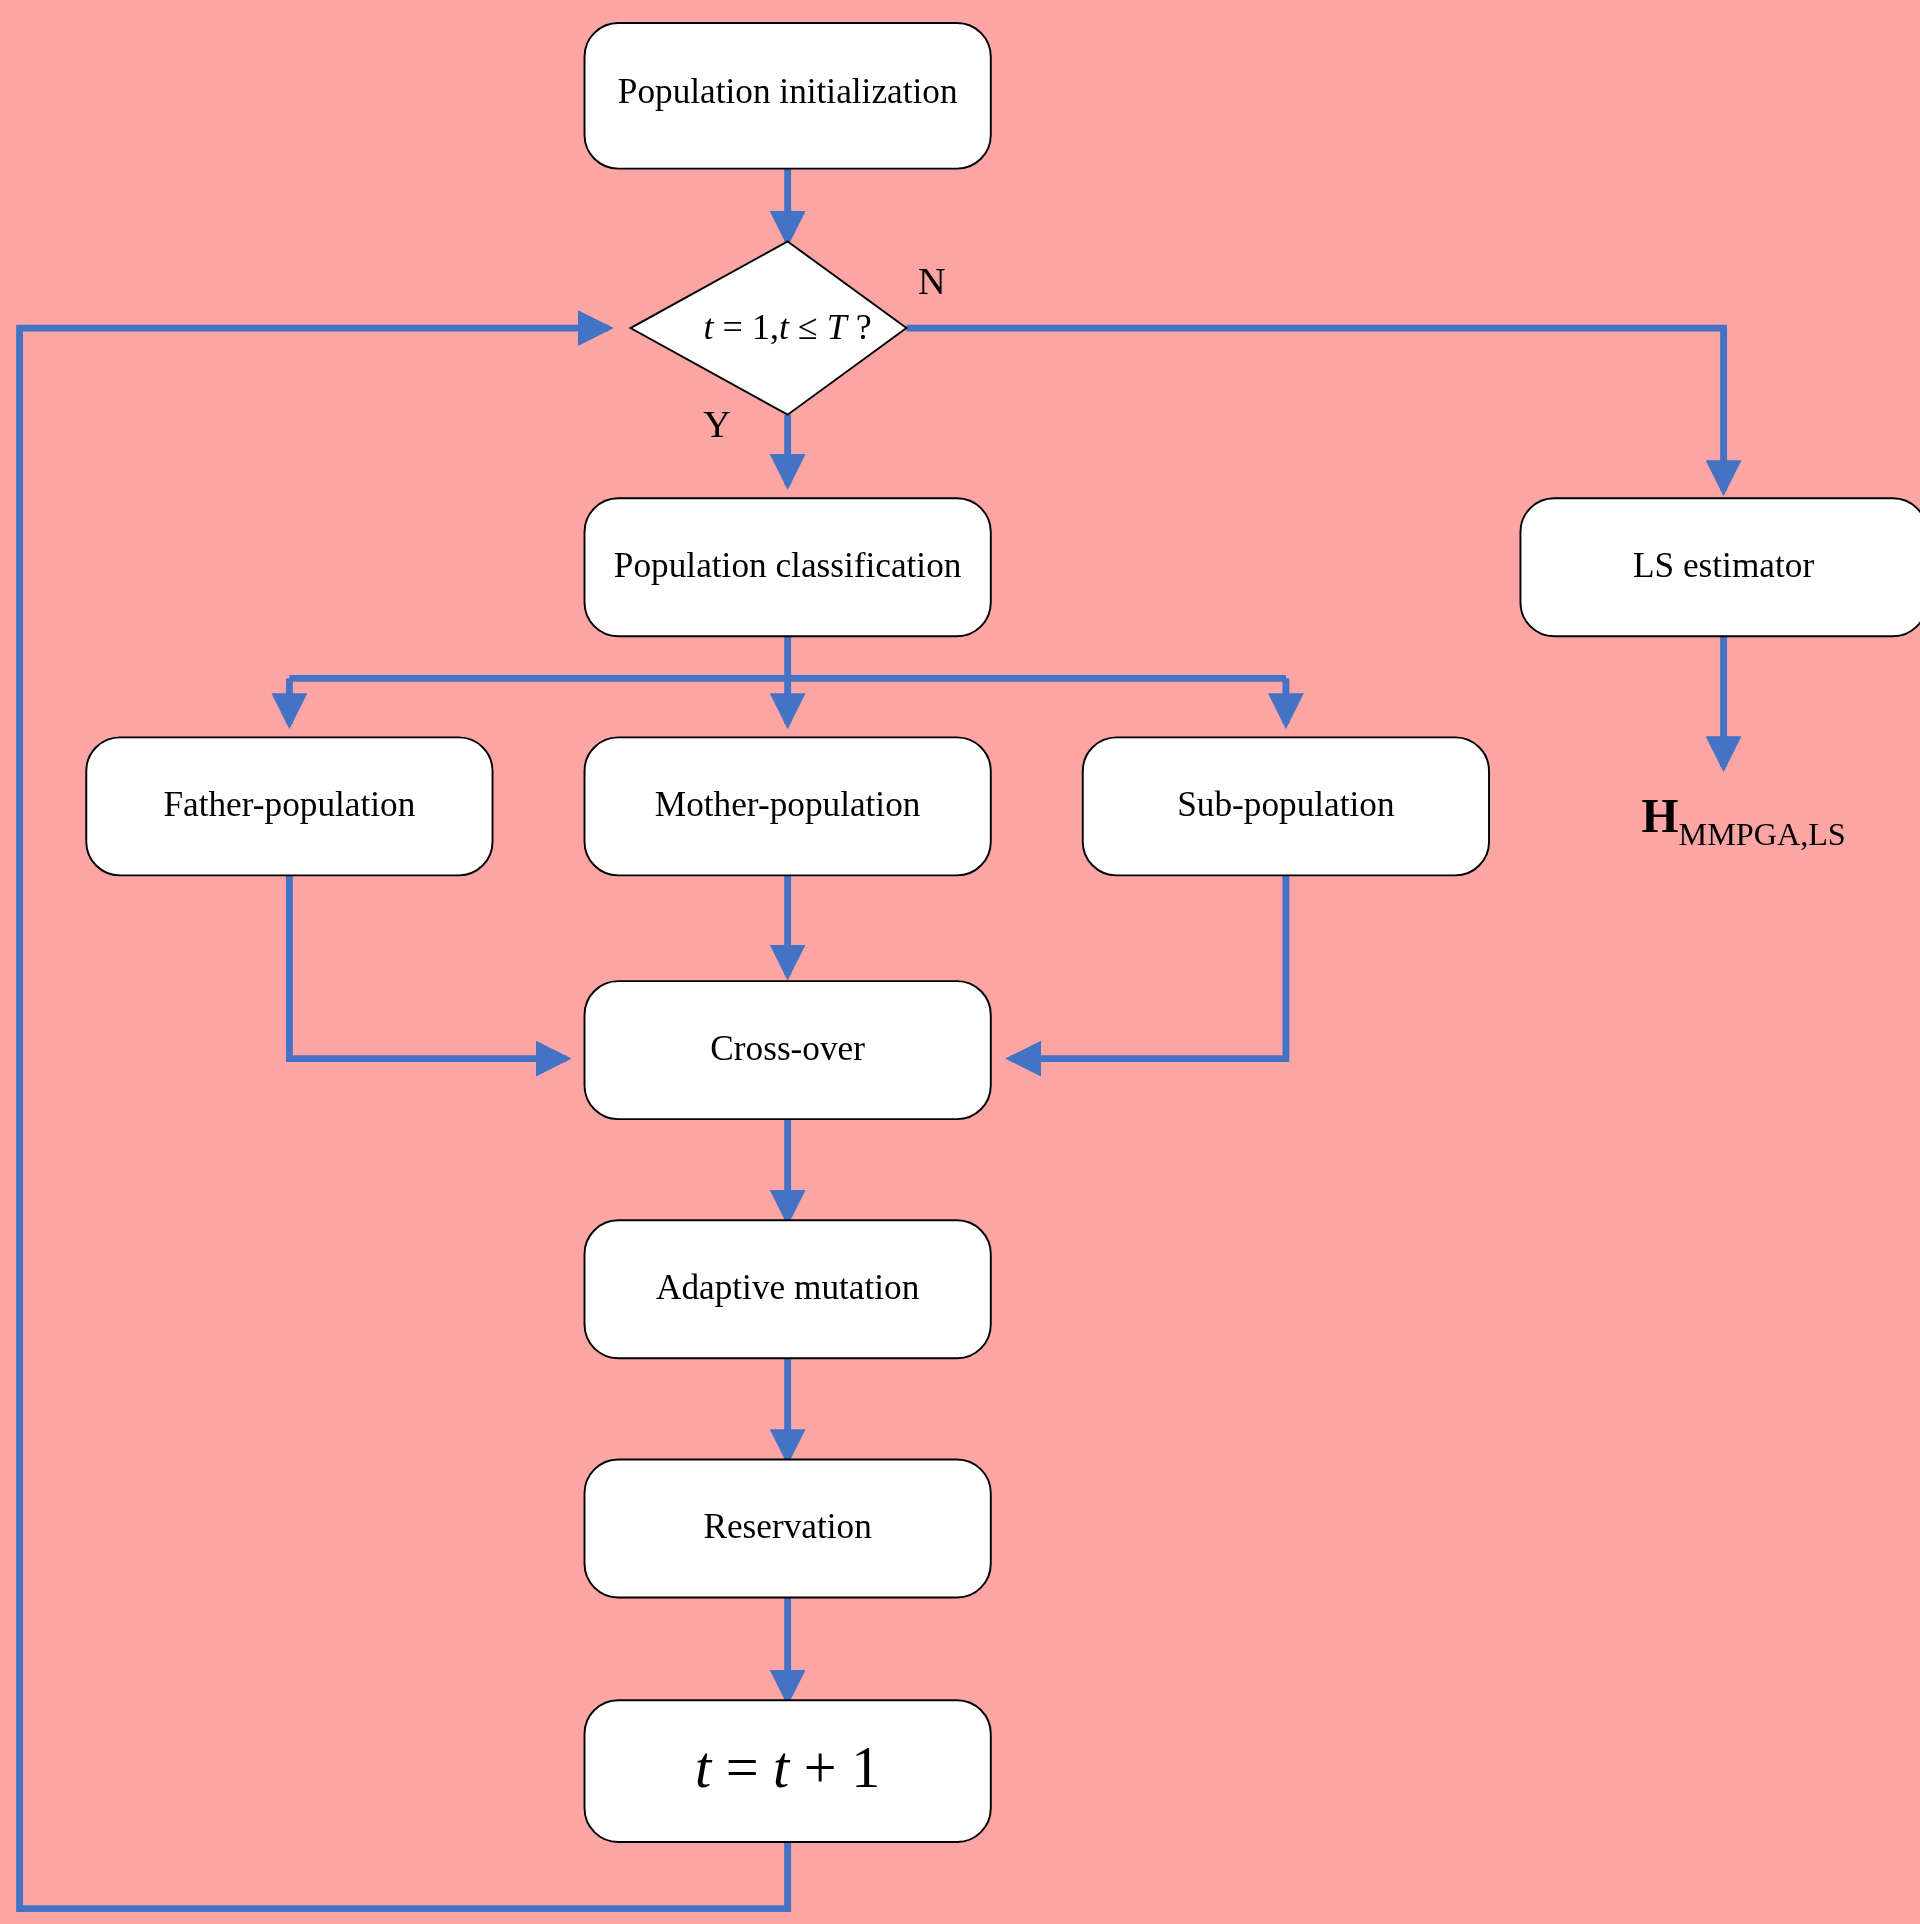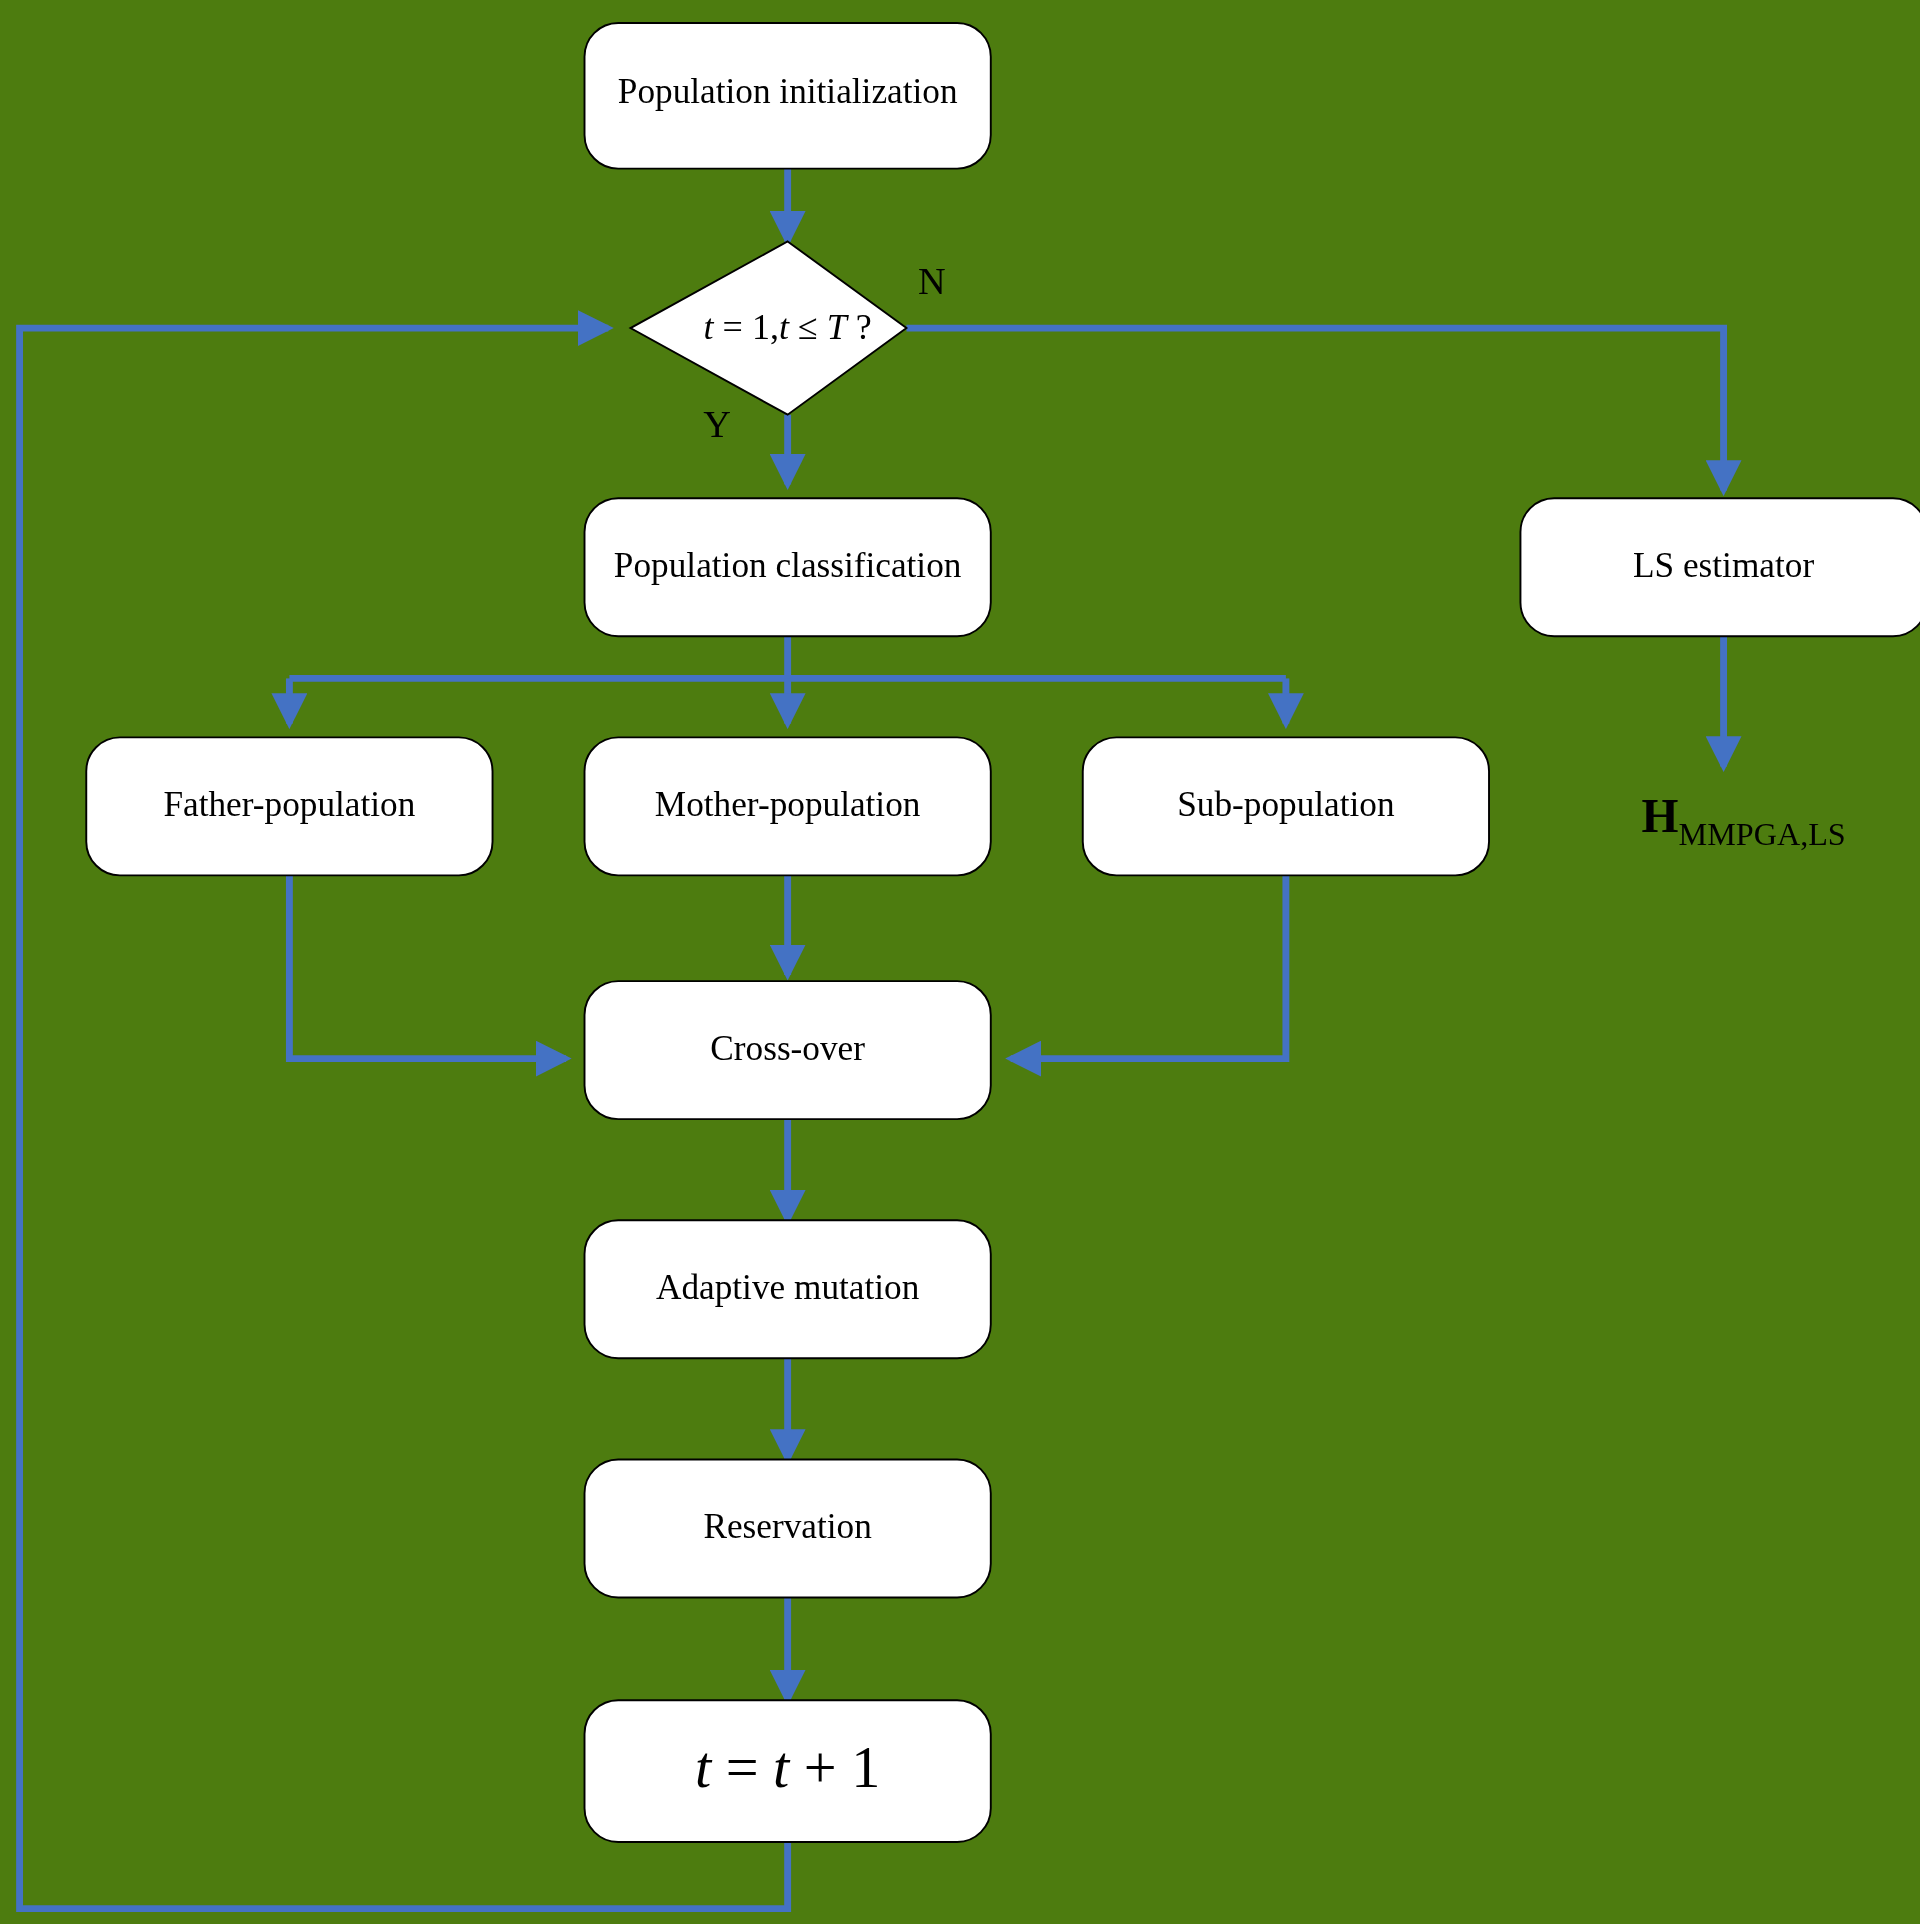--- a/index.html
+++ b/index.html
@@ -10,21 +10,21 @@
   body {
     width: 1921px;
     height: 1924px;
     font-family: "Liberation Serif", "DejaVu Serif", serif;
     overflow: hidden;
   }
   #flowchart-root {
     position: relative;
     width: 1921px;
     height: 1924px;
-    background: #4d7c0f;
+    background: #fca5a5;
   }
   svg.chart-layer {
     position: absolute;
     top: 0;
     left: 0;
     width: 1921px;
     height: 1924px;
   }
   .node-rect {
     fill: #ffffff;

